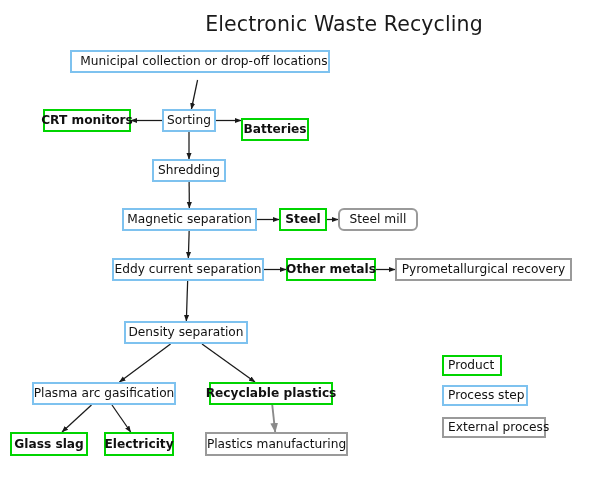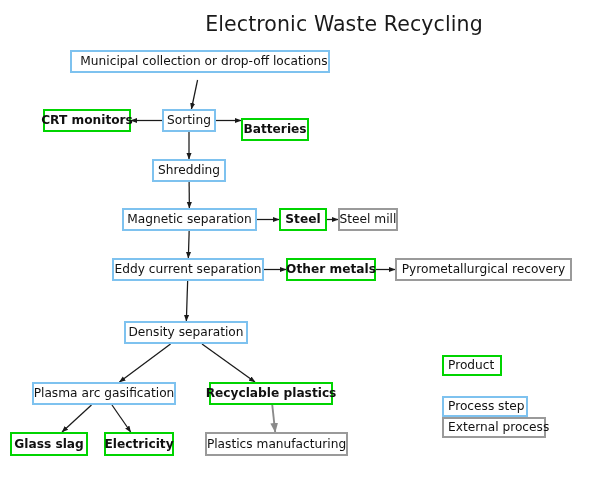--- a/index.html
+++ b/index.html
@@ -136,21 +136,21 @@
       </div>
       <div class="node process" style="left: 152px; top: 159px; width: 74px; height: 23px;">
         <span>Shredding</span>
       </div>
       <div class="node process" style="left: 122px; top: 208px; width: 135px; height: 23px;">
         <span>Magnetic separation</span>
       </div>
       <div class="node product" style="left: 279px; top: 208px; width: 48px; height: 23px;">
         <span>Steel</span>
       </div>
-      <div class="node external" style="left: 338px; top: 208px; width: 60px; height: 23px;">
+      <div class="node external" style="left: 338px; top: 208px; width: 80px; height: 23px; border-radius: 6px;">
         <span>Steel mill</span>
       </div>
       <div class="node process" style="left: 112px; top: 258px; width: 152px; height: 23px;">
         <span>Eddy current separation</span>
       </div>
       <div class="node product" style="left: 286px; top: 258px; width: 90px; height: 23px;">
         <span>Other metals</span>
       </div>
       <div class="node external" style="left: 395px; top: 258px; width: 177px; height: 23px;">
         <span>Pyrometallurgical recovery</span>
@@ -172,21 +172,21 @@
       </div>
       <div class="node external" style="left: 205px; top: 432px; width: 143px; height: 24px;">
         <span>Plastics manufacturing</span>
       </div>
     </div>
 
   <div id="legend">
       <div class="legend-item product" style="left: 442px; top: 355px; width: 60px; height: 21px;">
         <span>Product</span>
       </div>
-      <div class="legend-item process" style="left: 442px; top: 396px; width: 86px; height: 21px; text-align: right;">
+      <div class="legend-item process" style="left: 442px; top: 385px; width: 86px; height: 21px; text-align: right;">
         <span>Process step</span>
       </div>
       <div class="legend-item external" style="left: 442px; top: 417px; width: 104px; height: 21px;">
         <span>External process</span>
       </div>
     </div>
 
 </div>
 
 </body></html>

